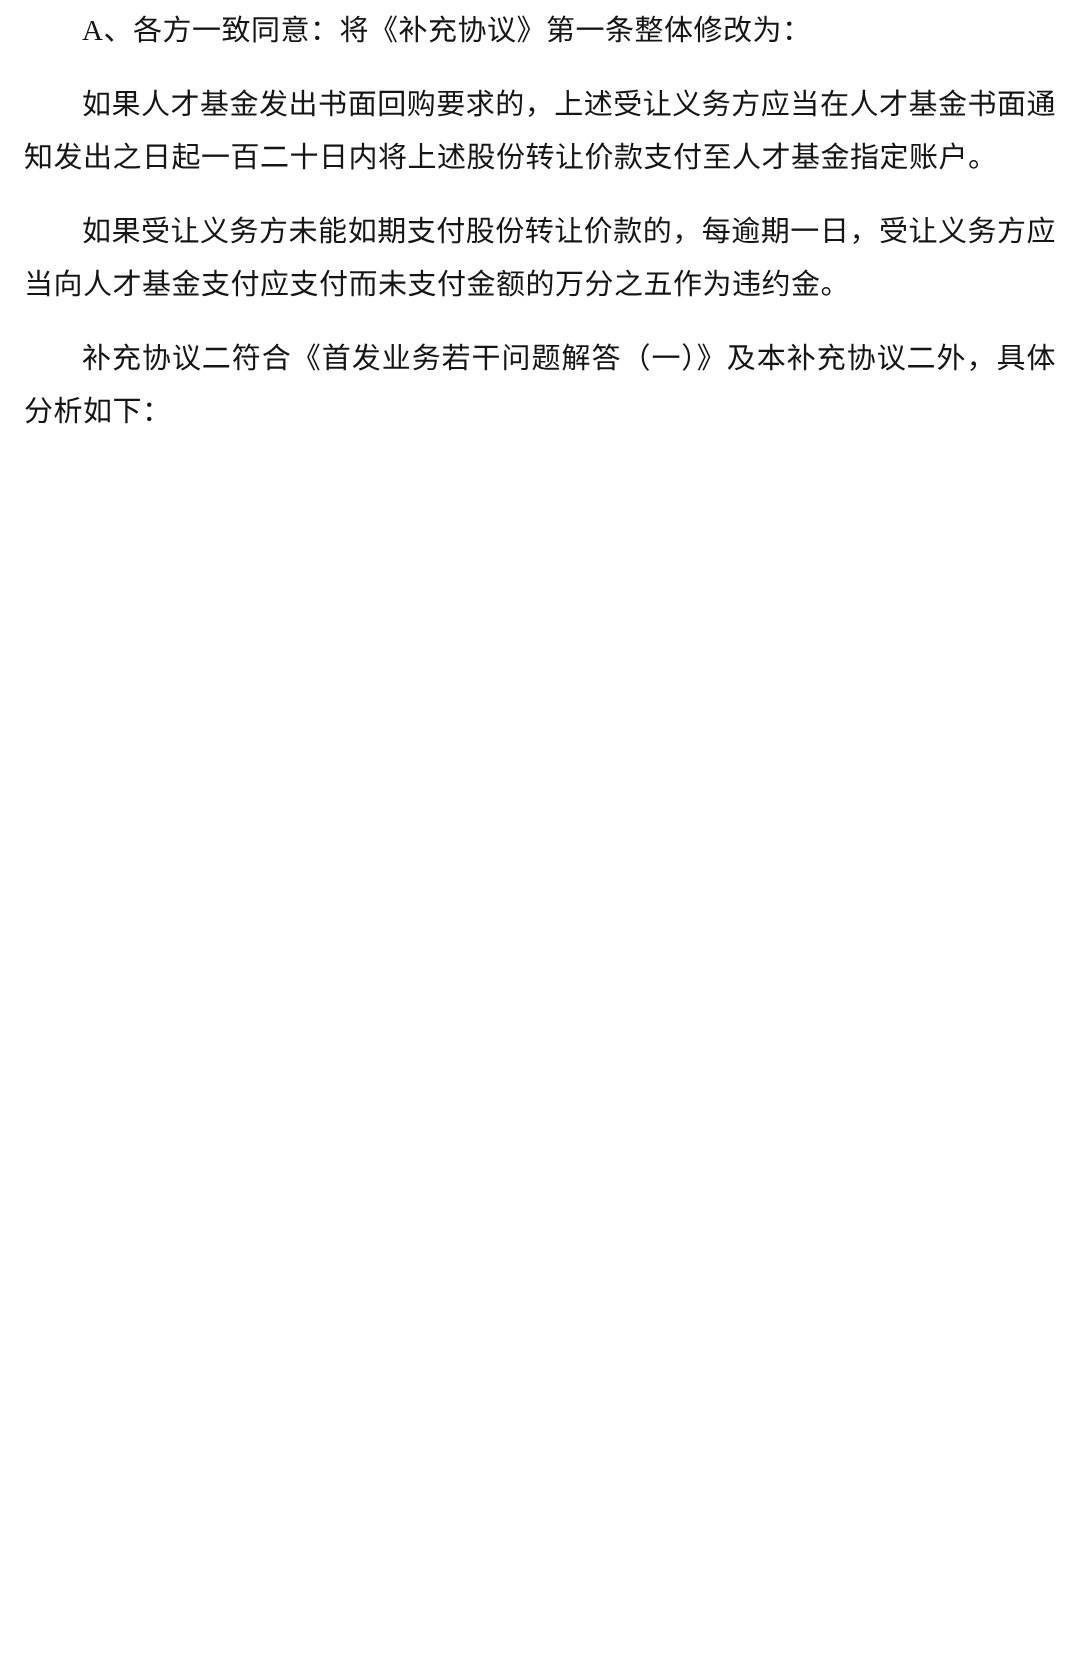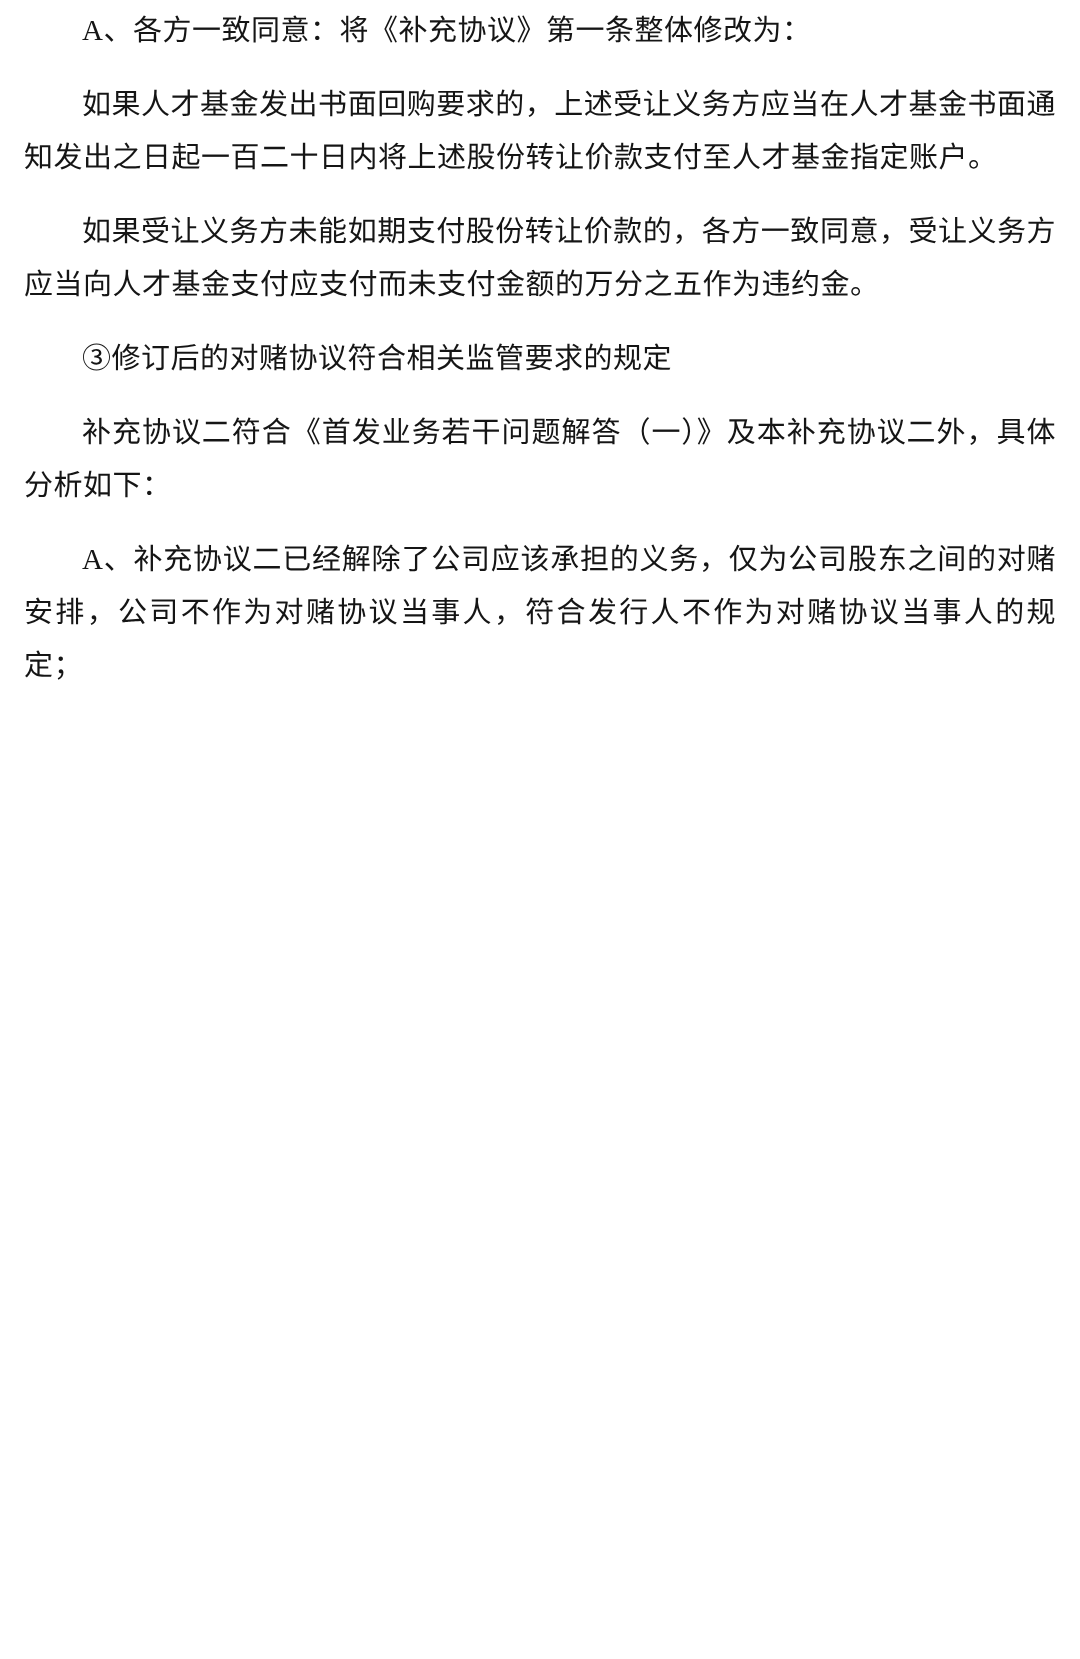--- a/index.html
+++ b/index.html
@@ -35,18 +35,16 @@
     font-weight: 500;
   }
 </style>
 </head>
 <body>
 
 <div class="page">
   <div class="content">
     <p class="para">A、各方一致同意：将《补充协议》第一条整体修改为：</p>
     <p class="para">如果人才基金发出书面回购要求的，上述受让义务方应当在人才基金书面通知发出之日起一百二十日内将上述股份转让价款支付至人才基金指定账户。</p>
-    <p class="para">如果受让义务方未能如期支付股份转让价款的，各方一致同意，受让义务方应当向人才基金支付应支付而未支付金额的万分之五作为违约金。</p>
-    <p class="para">③修订后的对赌协议符合相关监管要求的规定</p>
+    <p class="para">如果受让义务方未能如期支付股份转让价款的，每逾期一日，受让义务方应当向人才基金支付应支付而未支付金额的万分之五作为违约金。</p>
     <p class="para">补充协议二符合《首发业务若干问题解答（一）》及本补充协议二外，具体分析如下：</p>
-    <p class="para">A、补充协议二已经解除了公司应该承担的义务，仅为公司股东之间的对赌安排，公司不作为对赌协议当事人，符合发行人不作为对赌协议当事人的规定；</p>
   </div>
 </div>
 
 </body></html>

